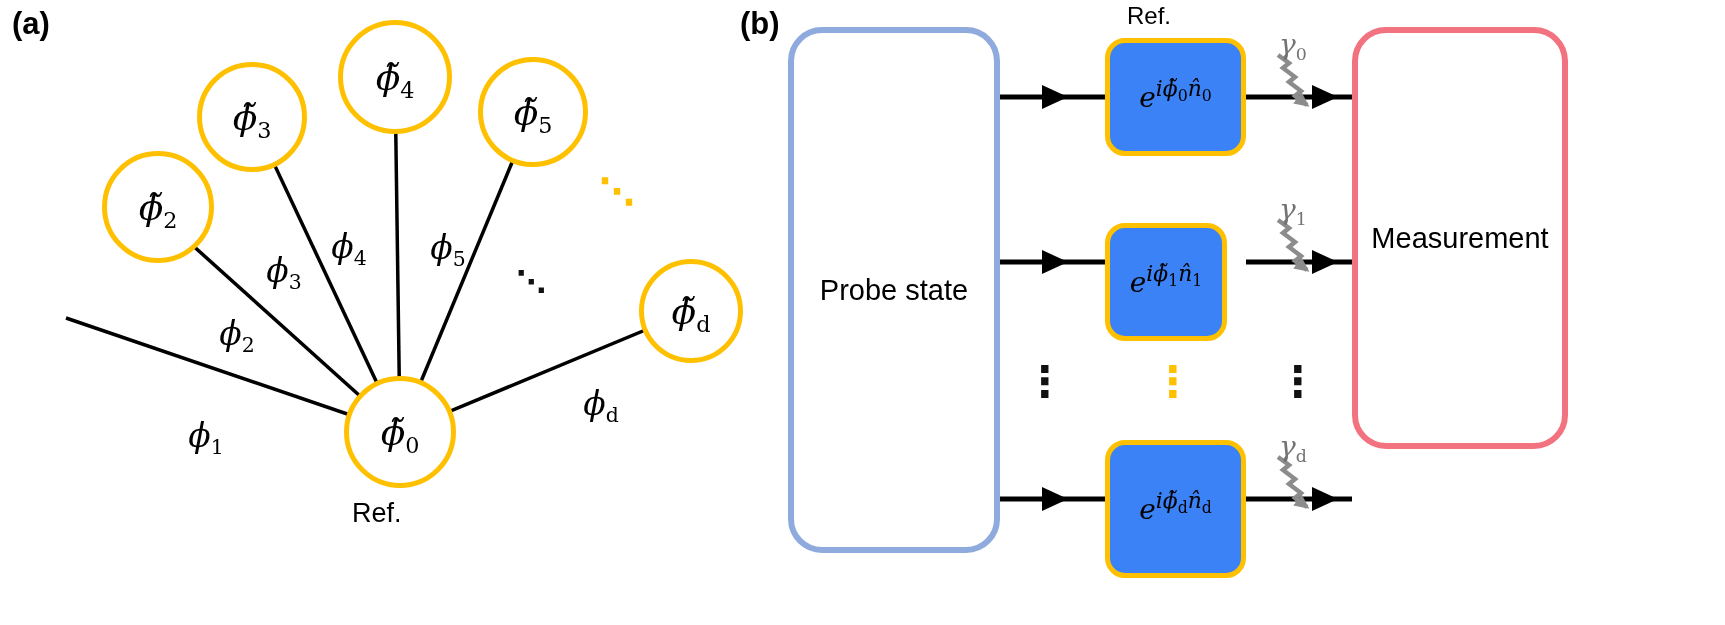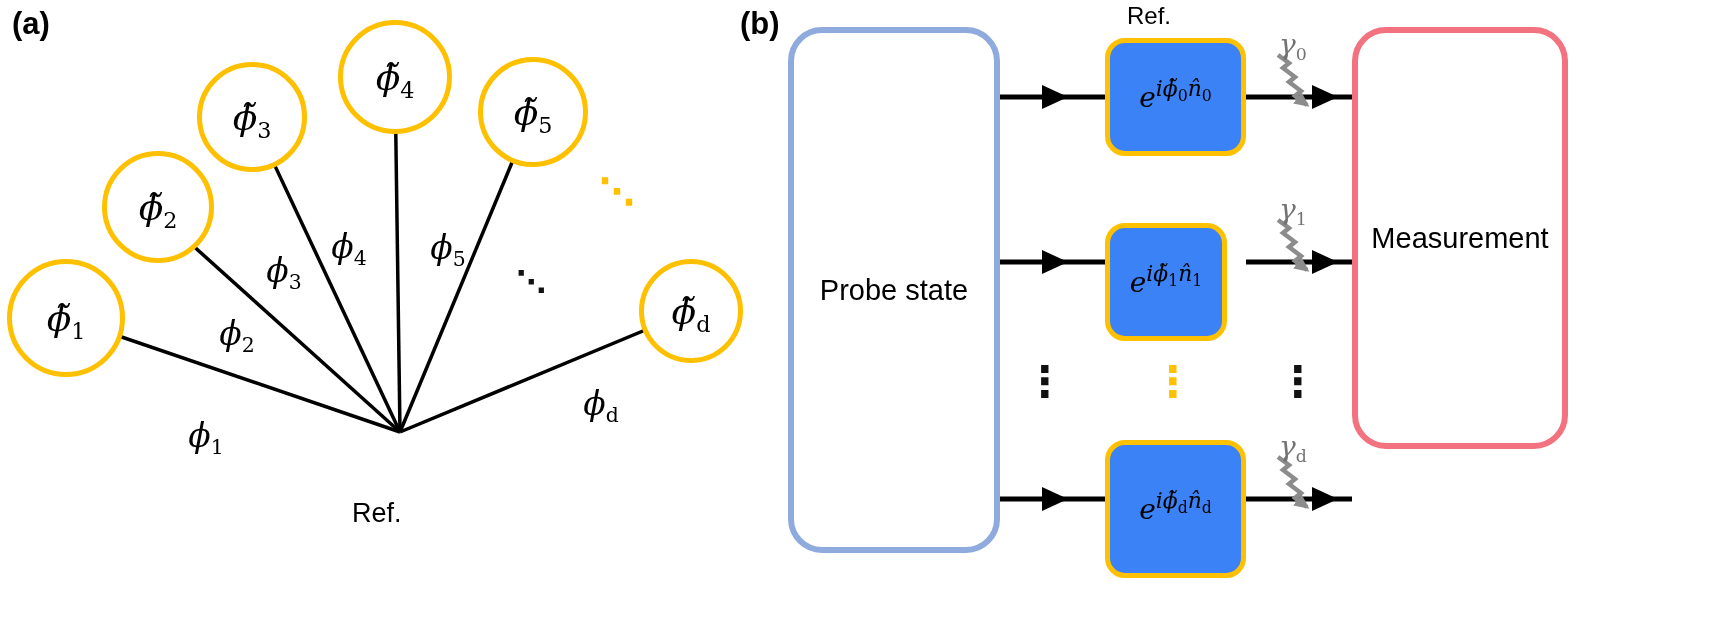--- a/index.html
+++ b/index.html
@@ -96,37 +96,37 @@
 
     <g stroke="#8C8C8C" stroke-width="4.5" fill="none">
       <path marker-end="url(#gray-arrow)" d="M1278,55 l11,8 l-6,5 l12,9 l-6,5 l12,9 l-6,5 l12,9"></path>
       <path marker-end="url(#gray-arrow)" d="M1278,220 l11,8 l-6,5 l12,9 l-6,5 l12,9 l-6,5 l12,9"></path>
       <path marker-end="url(#gray-arrow)" d="M1278,457 l11,8 l-6,5 l12,9 l-6,5 l12,9 l-6,5 l12,9"></path>
     </g>
   </svg>
 
   <div class="panel-label" style="left:12px;top:6px;">(a)</div>
 
-  <div class="node" style="left:7px;top:259px;width:118px;height:118px;">
-    <span><i>ϕ̃</i><sub>1</sub></span>
-  </div>
   <div class="node" style="left:102px;top:151px;width:112px;height:112px;">
     <span><i>ϕ̃</i><sub>2</sub></span>
   </div>
   <div class="node" style="left:197px;top:62px;width:110px;height:110px;">
     <span><i>ϕ̃</i><sub>3</sub></span>
   </div>
   <div class="node" style="left:338px;top:20px;width:114px;height:114px;">
     <span><i>ϕ̃</i><sub>4</sub></span>
   </div>
   <div class="node" style="left:478px;top:57px;width:110px;height:110px;">
     <span><i>ϕ̃</i><sub>5</sub></span>
   </div>
   <div class="node" style="left:639px;top:259px;width:104px;height:104px;">
     <span><i>ϕ̃</i><sub>d</sub></span>
+  </div>
+  <div class="node" style="left:344px;top:376px;width:112px;height:112px;">
+    <span><i>ϕ̃</i><sub>0</sub></span>
   </div>
 
   <div class="edge-label" style="left:206px;top:399px;margin-top:36px;">
     <i>ϕ</i><sub>1</sub></div>
   <div class="edge-label" style="left:237px;top:333px;">
     <i>ϕ</i><sub>2</sub></div>
   <div class="edge-label" style="left:284px;top:270px;">
     <i>ϕ</i><sub>3</sub></div>
   <div class="edge-label" style="left:349px;top:246px;">
     <i>ϕ</i><sub>4</sub></div>

